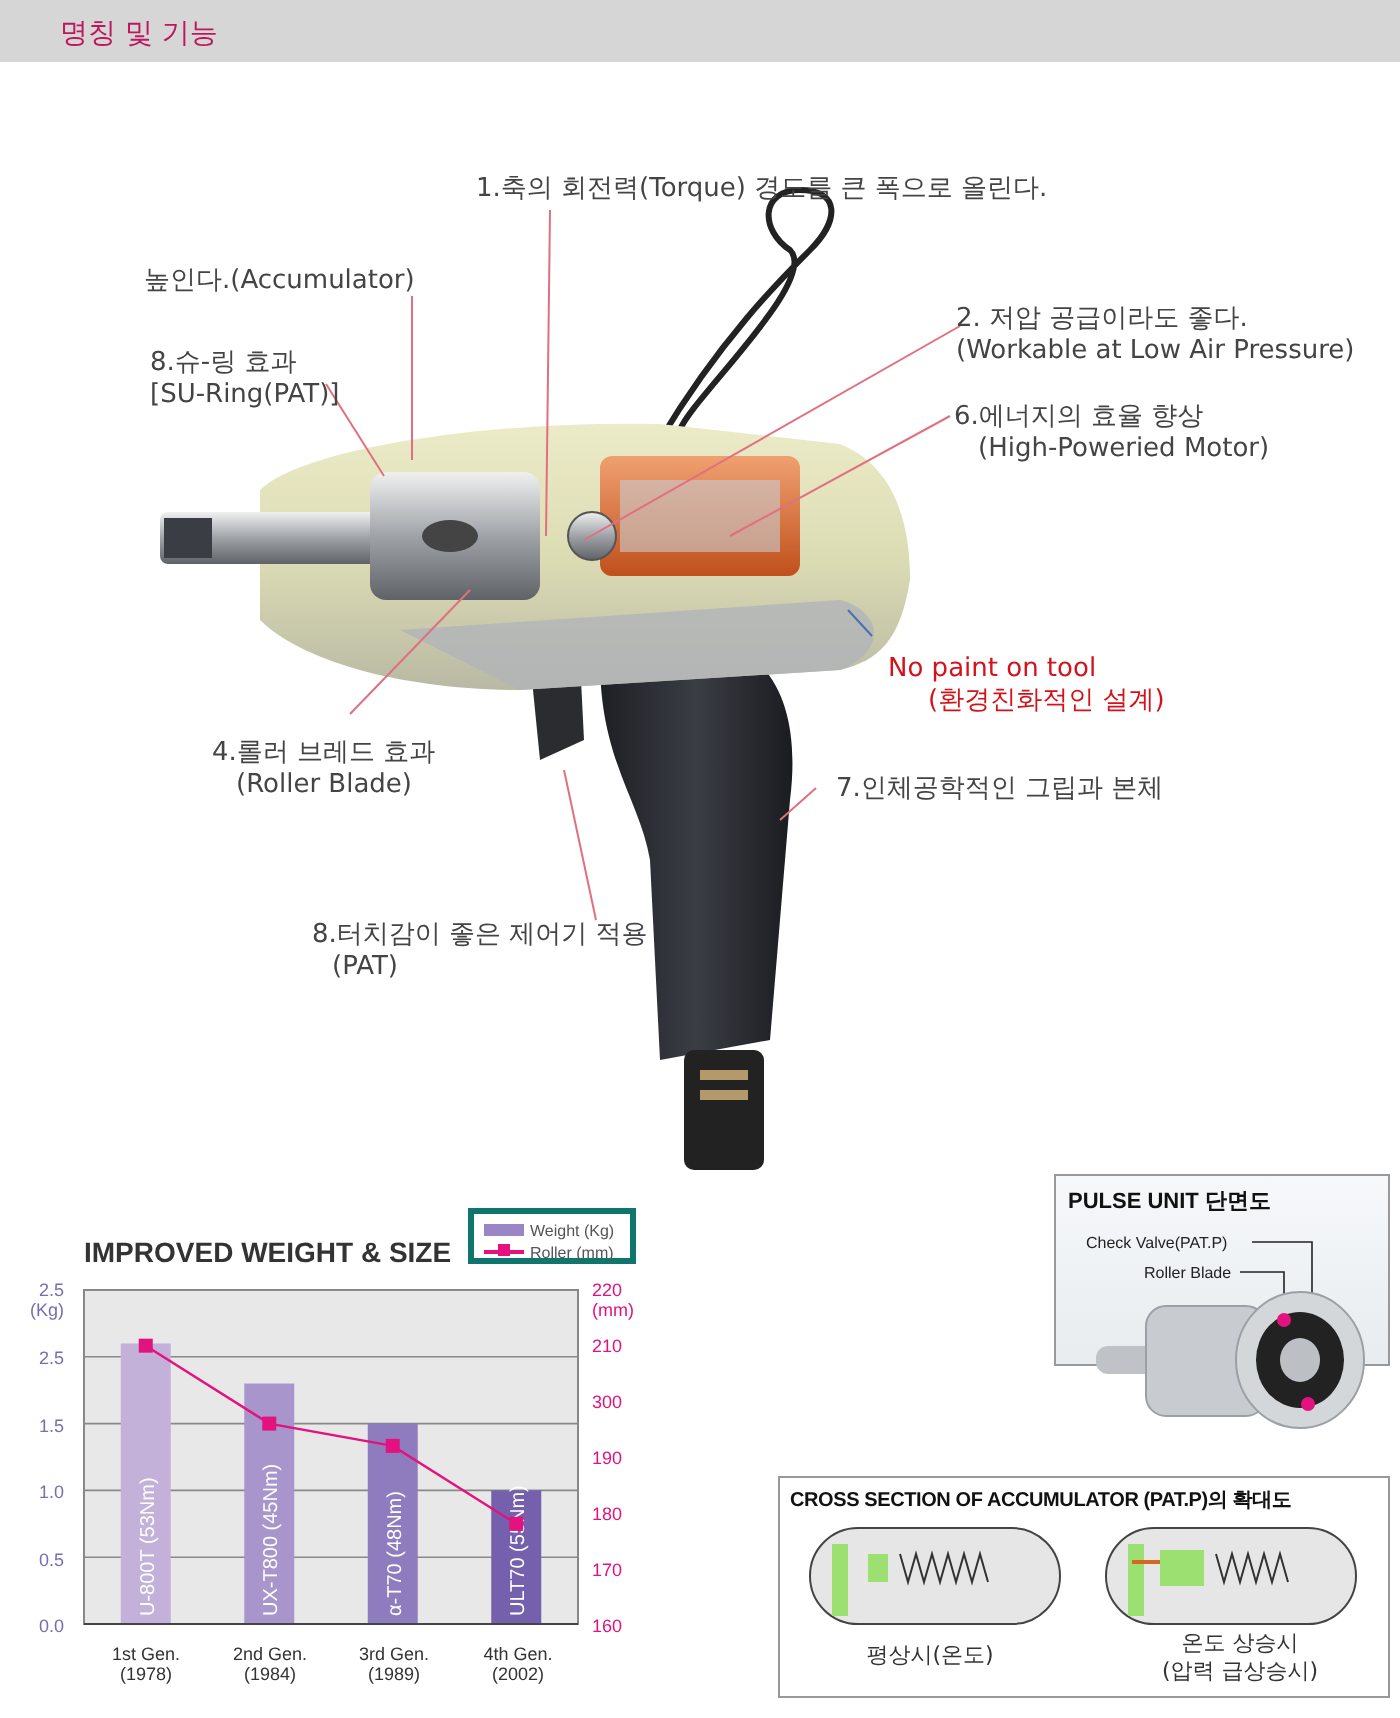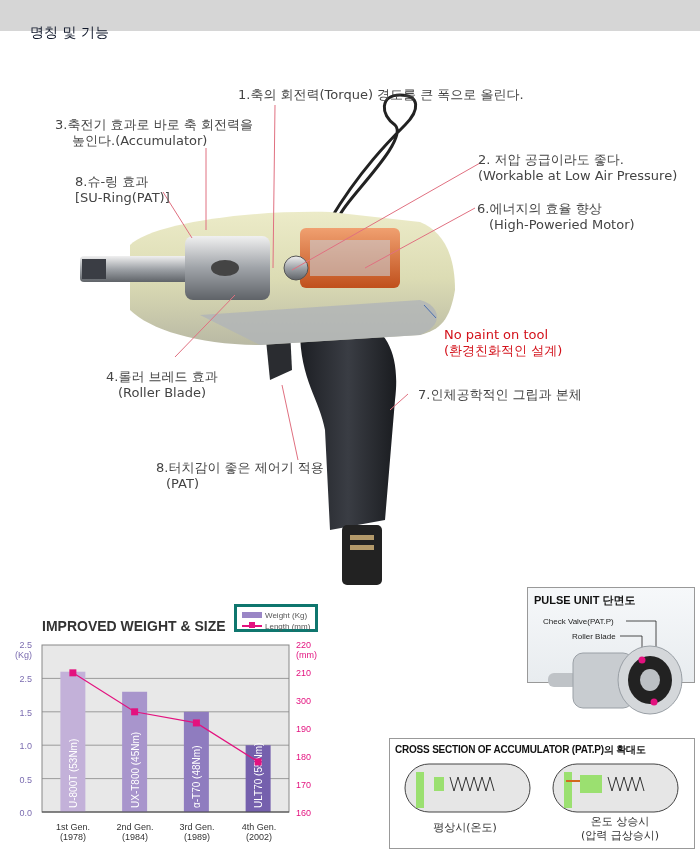--- a/index.html
+++ b/index.html
@@ -1,20 +1,20 @@
 <!DOCTYPE html>
 <html><head>
 <meta charset="utf-8">
 <style>
   * { box-sizing: border-box; margin: 0; padding: 0; }
   html, body { width: 700px; height: 859px; background: #ffffff; overflow: hidden; }
   body { position: relative; font-family: "DejaVu Sans", "Liberation Sans", sans-serif; color: #333; }
 
   .section-header { position: absolute; left: 0; top: 0; width: 700px; height: 31px; background: #d6d6d6; }
-  .section-header .title { position: absolute; left: 30px; top: 24px; font-size: 14px; color: #0f172a; }
+  .section-header .title { position: absolute; left: 30px; top: 8px; font-size: 14px; color: #be185d; }
 
   
   .tool { position: absolute; left: 0; top: 60px; width: 700px; height: 540px; }
   .tool svg { position: absolute; left: 0; top: 0; }
   .callout { position: absolute; font-size: 13px; line-height: 16px; color: #444; white-space: nowrap; }
   .callout.red { color: #d3121b; }
 
   
   .chart { position: absolute; left: 0; top: 600px; width: 330px; height: 259px; }
   .chart .ctitle { position: absolute; left: 42px; top: 18px; font-family: "Liberation Sans", sans-serif; font-weight: bold; font-size: 14px; color: #333; }
@@ -98,54 +98,53 @@
       <line x1="475" y1="208" x2="365" y2="268"></line>
       <line x1="175" y1="357" x2="235" y2="295"></line>
       <line x1="408" y1="394" x2="390" y2="410"></line>
       <line x1="298" y1="460" x2="282" y2="385"></line>
     </g>
     <line x1="436" y1="318" x2="424" y2="305" stroke="#4a6fb0" stroke-width="1"></line>
   </svg>
 
   <div class="callout" style="left:238px; top:27px;">1.축의 회전력(Torque) 경도를 큰 폭으로 올린다.</div>
 
-  <div class="callout" style="left:55px; top:57px;">3.축전기 효과로 바로 축 회전력을</div>
   <div class="callout" style="left:72px; top:73px;">높인다.(Accumulator)</div>
 
   <div class="callout" style="left:75px; top:114px;">8.슈-링 효과</div>
   <div class="callout" style="left:75px; top:130px;">[SU-Ring(PAT)]</div>
 
   <div class="callout" style="left:478px; top:92px;">2. 저압 공급이라도 좋다.</div>
   <div class="callout" style="left:478px; top:108px;">(Workable at Low Air Pressure)</div>
 
   <div class="callout" style="left:477px; top:141px;">6.에너지의 효율 향상</div>
   <div class="callout" style="left:489px; top:157px;">(High-Poweried Motor)</div>
 
   <div class="callout red" style="left:444px; top:267px;">No paint on tool</div>
-  <div class="callout red" style="left:444px; top:283px;">(환경친화적인 설계)</div>
+  <div class="callout red" style="left:464px; top:283px;">(환경친화적인 설계)</div>
 
   <div class="callout" style="left:106px; top:309px;">4.롤러 브레드 효과</div>
   <div class="callout" style="left:118px; top:325px;">(Roller Blade)</div>
 
   <div class="callout" style="left:418px; top:327px;">7.인체공학적인 그립과 본체</div>
 
   <div class="callout" style="left:156px; top:400px;">8.터치감이 좋은 제어기 적용</div>
   <div class="callout" style="left:166px; top:416px;">(PAT)</div>
 </div>
 
 <div class="chart">
   <div class="ctitle">IMPROVED WEIGHT &amp; SIZE</div>
   <div class="legend">
     <div class="row" style="top:3px;">
       <span class="sw-bar"></span>
       <span>Weight (Kg)</span>
     </div>
     <div class="row" style="top:14px;">
       <span class="sw-line"></span>
-      <span>Length (mm)</span>
+      <span>Roller (mm)</span>
     </div>
   </div>
 
   <svg width="330" height="259" style="position:absolute;left:0;top:0;">
     <rect x="42" y="45" width="247" height="167" fill="#e8e8e8" stroke="#888" stroke-width="1"></rect>
     <g stroke="#888" stroke-width="0.8" id="gridlines">
         <line x1="42" x2="289" y1="178.6" y2="178.6"></line>
         <line x1="42" x2="289" y1="145.2" y2="145.2"></line>
         <line x1="42" x2="289" y1="111.8" y2="111.8"></line>
         <line x1="42" x2="289" y1="78.4" y2="78.4"></line>

